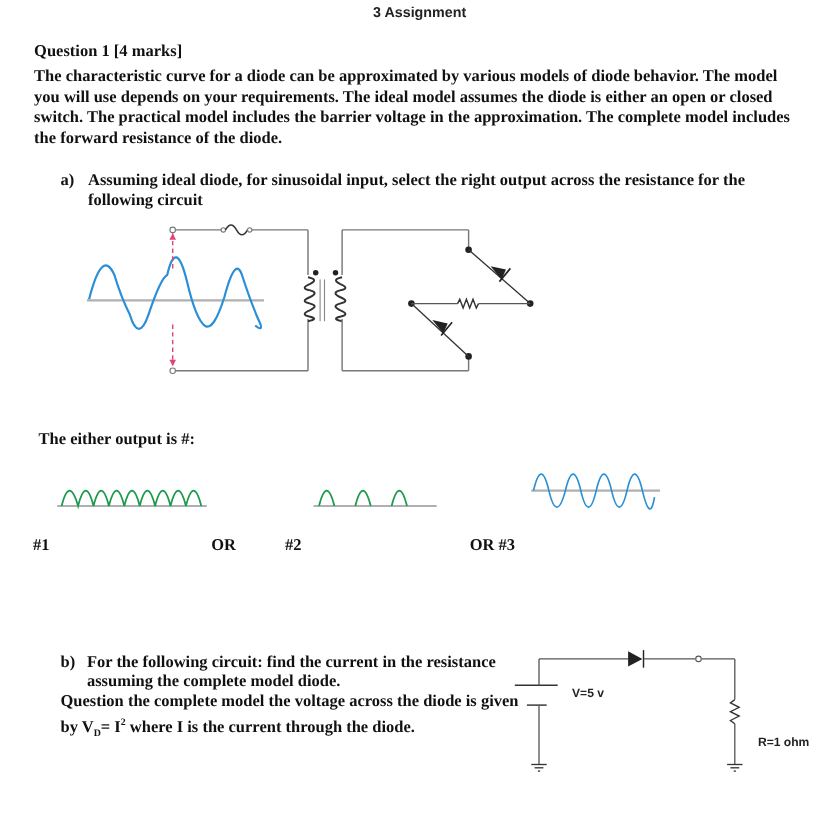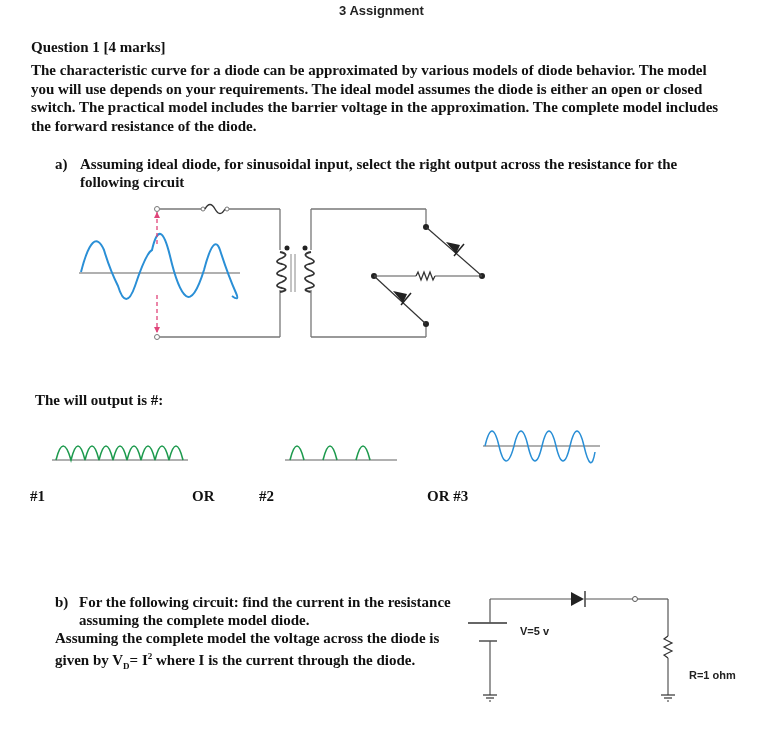--- a/index.html
+++ b/index.html
@@ -89,21 +89,21 @@
     <polygon points="393,291 403,303 407,294" fill="#222"></polygon>
     <line x1="401" y1="305" x2="411" y2="293" stroke="#222" stroke-width="1.5"></line>
   </g>
   <line x1="374" y1="276" x2="416" y2="276" stroke="#555" stroke-width="1.2"></line>
   <g>
     <path d="M416 276 L418 272 L421 280 L424 272 L427 280 L430 272 L433 280 L435 276" fill="none" stroke="#333" stroke-width="1.3"></path>
   </g>
   <line x1="435" y1="276" x2="482" y2="276" stroke="#555" stroke-width="1.2"></line>
 </svg>
 
-<div class="abs right-output">The will output is #:</div>
+<div class="abs right-output">The either output is #:</div>
 
 <svg width="140" height="30" style="left:52px;top:438px;">
   <line x1="0" y1="22" x2="136" y2="22" stroke="#b0b0b0" stroke-width="2"></line>
   <path d="M4 22 Q11 -6 19 22 Q26 -6 33 22 Q40 -6 47 22 Q54 -6 61 22 Q68 -6 75 22 Q82 -6 89 22 Q96 -6 103 22 Q110 -6 117 22 Q124 -6 131 22" fill="none" stroke="#1e9a4e" stroke-width="1.6"></path>
 </svg>
 <svg width="115" height="30" style="left:285px;top:440px;">
   <line x1="0" y1="20" x2="112" y2="20" stroke="#b0b0b0" stroke-width="2"></line>
   <path d="M5 20 Q12 -8 19 20" fill="none" stroke="#1e9a4e" stroke-width="1.6"></path>
   <path d="M38 20 Q45 -8 52 20" fill="none" stroke="#1e9a4e" stroke-width="1.6"></path>
   <path d="M71 20 Q78 -8 85 20" fill="none" stroke="#1e9a4e" stroke-width="1.6"></path>
@@ -114,21 +114,21 @@
 </svg>
 
 <span class="abs opt-label" style="left:30px;">#1</span>
 <span class="abs opt-label" style="left:192px;">OR</span>
 <span class="abs opt-label" style="left:259px;">#2</span>
 <span class="abs opt-label" style="left:427px;">OR #3</span>
 
 <div class="abs part-b">
   <span class="lbl">b)</span>
   <span class="txt"><span>For the following circuit: find the current in the resistance assuming the </span><b>complete model diode</b><span>.</span></span>
-  <span class="rest"><span>Assuming the </span><b>complete model</b><span> the voltage across the diode is given by V</span><sub style="font-size:9px;">D</sub><span>= I</span><sup style="font-size:9px;">2</sup><span> where I is the current through the diode.</span></span>
+  <span class="rest"><span>Question the </span><b>complete model</b><span> the voltage across the diode is given by V</span><sub style="font-size:9px;">D</sub><span>= I</span><sup style="font-size:9px;">2</sup><span> where I is the current through the diode.</span></span>
 </div>
 
 <svg width="300" height="150" style="left:460px;top:570px;">
 
   <g>
     <line x1="8" y1="53" x2="47" y2="53" stroke="#333" stroke-width="1.3"></line>
     <line x1="19" y1="71" x2="37" y2="71" stroke="#333" stroke-width="1.3"></line>
   </g>
   <line x1="30" y1="53" x2="30" y2="29" stroke="#555" stroke-width="1.2"></line>
   <line x1="30" y1="29" x2="113" y2="29" stroke="#555" stroke-width="1.2"></line>

